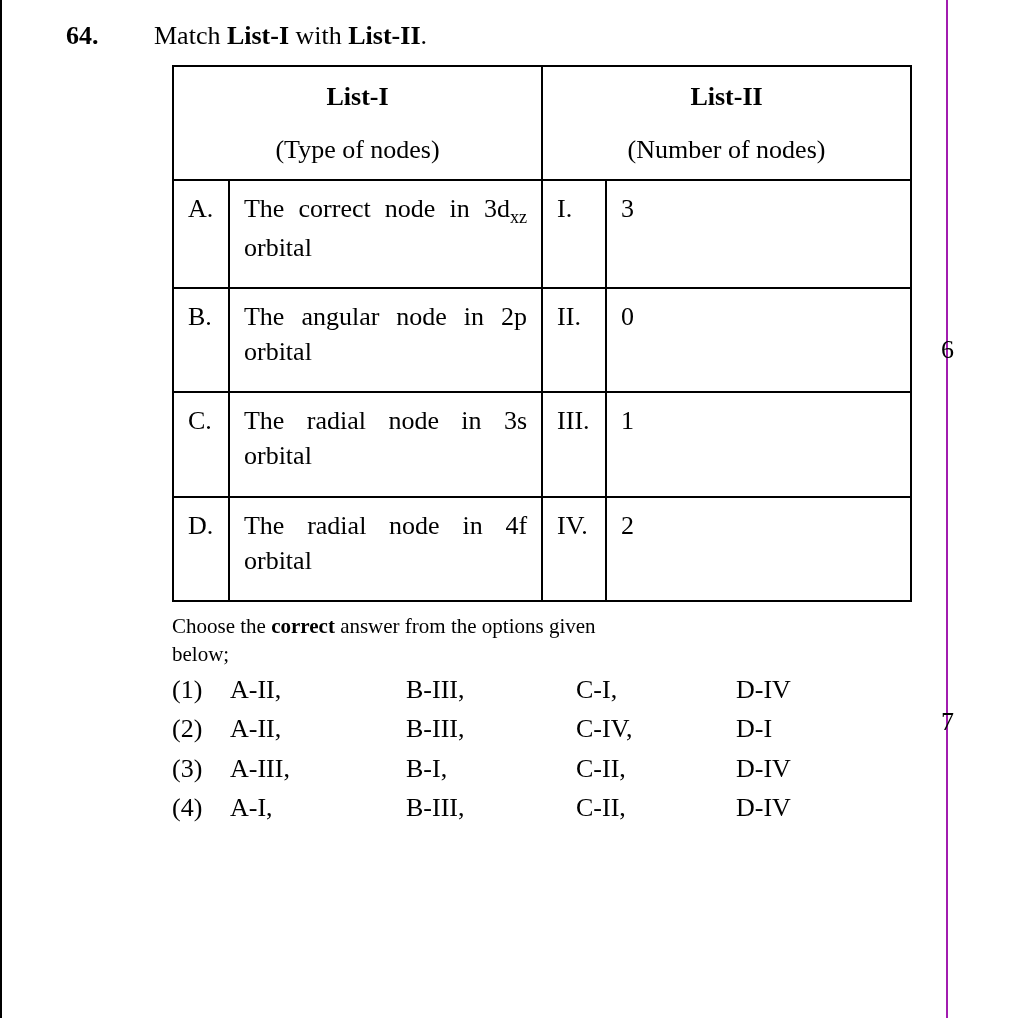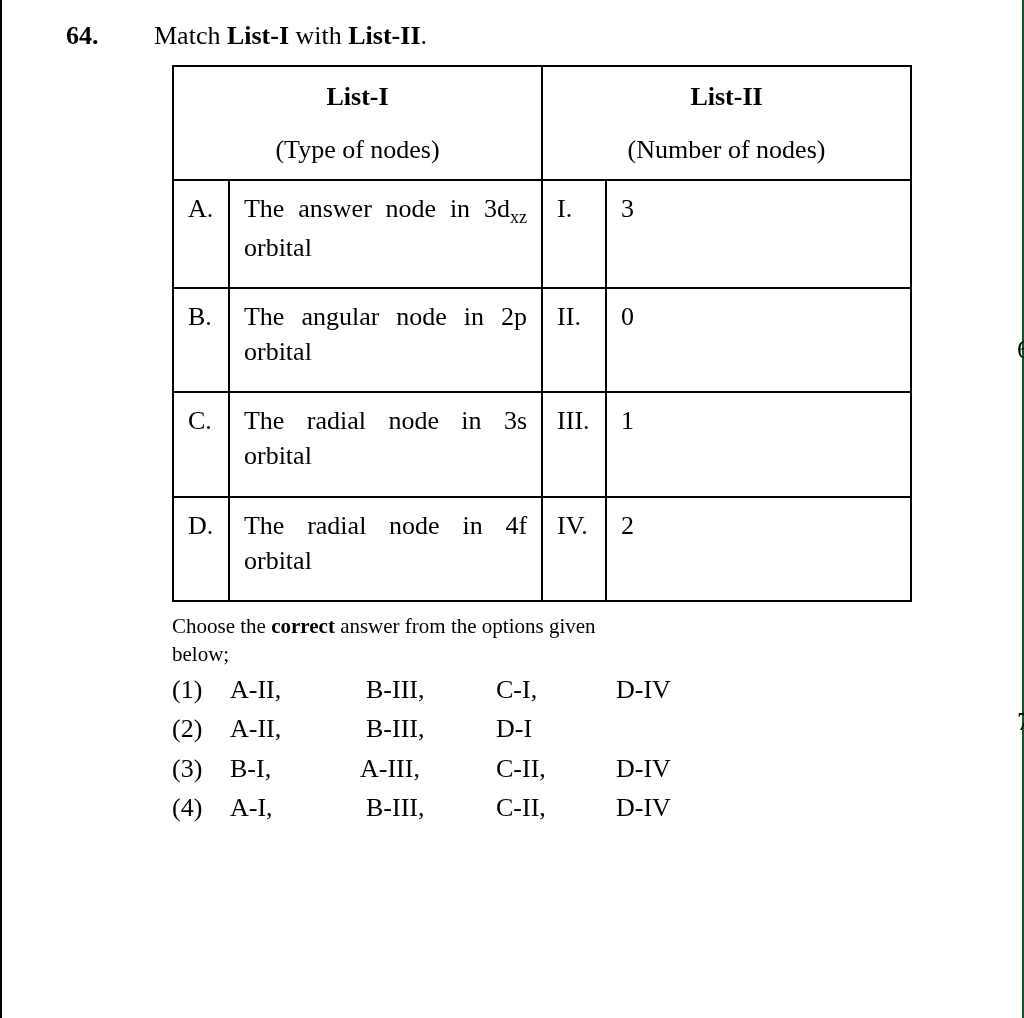--- a/index.html
+++ b/index.html
@@ -5,27 +5,27 @@
   html, body {
     margin: 0;
     padding: 0;
     background: #fff;
     font-family: "Times New Roman", Times, serif;
     color: #000;
     font-size: 26px;
     line-height: 1.35;
   }
   .page {
-    width: 1024px;
+    width: 948px;
     height: 1018px;
     position: relative;
     box-sizing: border-box;
     padding: 32px 30px 0 60px;
     border-left: 2px solid #000;
-    border-right: 2px solid #14532d;
+    border-right: 2px solid #a21caf;
   }
   .qbody {
     position: absolute;
     left: 60px;
     right: 40px;
     top: 18px;
   }
   .qheader {
     position: relative;
   }
@@ -91,20 +91,21 @@
   .opt-row {
     display: flex;
     align-items: baseline;
     margin-bottom: 4px;
   }
   .opt-num {
     width: 58px;
   }
   .opt-cols {
     display: flex;
+    gap: 40px;
   }
   .opt-col {
     flex: none;
   }
   .opt-col.c1 { width: 136px; }
   .opt-col.c2 { width: 130px; }
   .opt-col.c3 { width: 120px; }
   .opt-col.c4 { width: 120px; }
 
   
@@ -147,21 +148,21 @@
             <th colspan="2" class="list-col">
               <span class="list-title">List-II</span>
               <span class="list-sub">(Number of nodes)</span>
             </th>
           </tr>
         </thead>
         <tbody>
           <tr>
             <td class="letter-cell">A.</td>
             <td class="desc-cell">
-              <span>The answer node in 3d</span><sub class="sub">xz</sub><span> orbital</span>
+              <span>The correct node in 3d</span><sub class="sub">xz</sub><span> orbital</span>
             </td>
             <td class="letter-cell">I.</td>
             <td class="desc-cell">3</td>
           </tr>
           <tr>
             <td class="letter-cell">B.</td>
             <td class="desc-cell">
               <span>The angular node in 2p orbital</span>
             </td>
             <td class="letter-cell">II.</td>
@@ -201,28 +202,29 @@
           <span class="opt-col c2">B-III,</span>
           <span class="opt-col c3">C-I,</span>
           <span class="opt-col c4">D-IV</span>
         </span>
       </div>
       <div class="opt-row">
         <span class="opt-num">(2)</span>
         <span class="opt-cols">
           <span class="opt-col c1">A-II,</span>
           <span class="opt-col c2">B-III,</span>
+          <span class="opt-col c3">C-IV,</span>
           <span class="opt-col c4">D-I</span>
         </span>
       </div>
       <div class="opt-row">
         <span class="opt-num">(3)</span>
         <span class="opt-cols">
+          <span class="opt-col c1">A-III,</span>
           <span class="opt-col c2">B-I,</span>
-          <span class="opt-col c1">A-III,</span>
           <span class="opt-col c3">C-II,</span>
           <span class="opt-col c4">D-IV</span>
         </span>
       </div>
       <div class="opt-row">
         <span class="opt-num">(4)</span>
         <span class="opt-cols">
           <span class="opt-col c1">A-I,</span>
           <span class="opt-col c2">B-III,</span>
           <span class="opt-col c3">C-II,</span>

